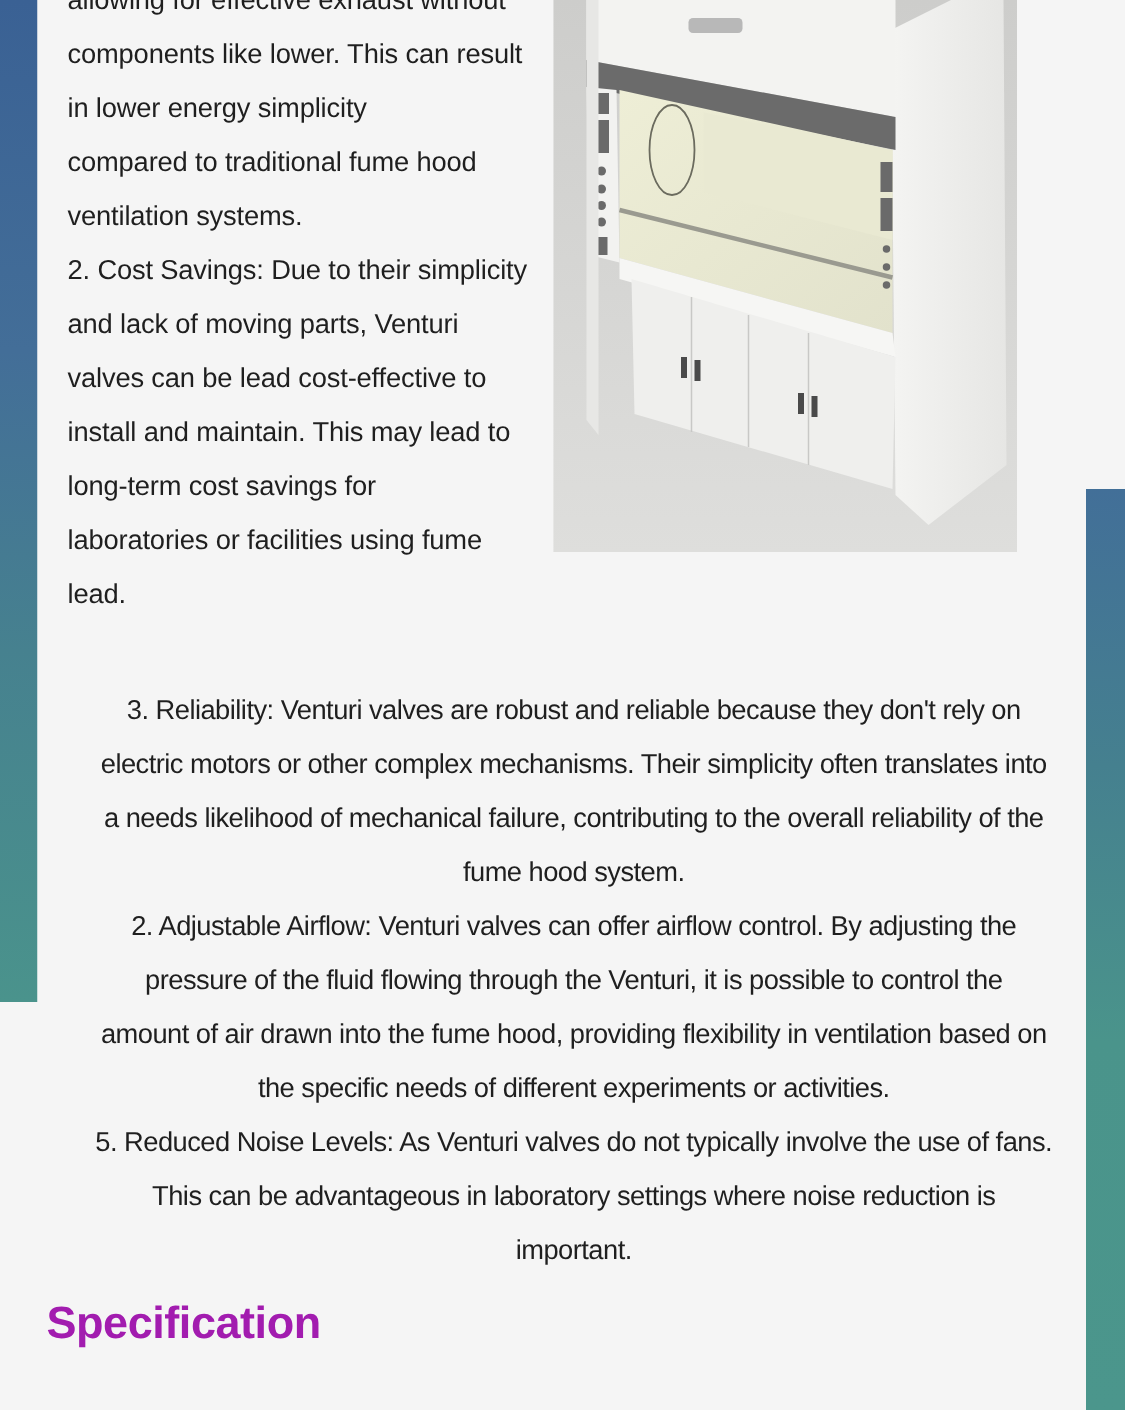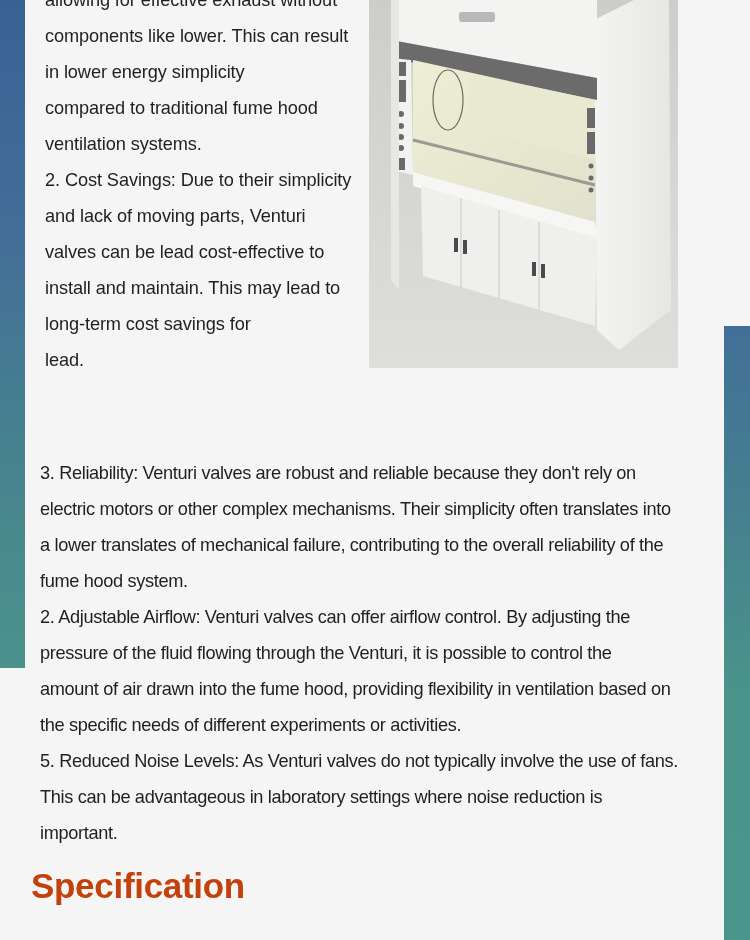--- a/index.html
+++ b/index.html
@@ -23,26 +23,27 @@
       position: absolute; left: 45px; top: -18px; width: 322px;
       font-size: 18.2px; line-height: 36px; letter-spacing: -0.1px;
       color: #1f1f1f;
     }
     .narrow-text p { white-space: nowrap; }
 
     .wide-text {
       position: absolute; left: 40px; top: 455px; width: 685px;
       font-size: 18.2px; line-height: 36px; letter-spacing: -0.35px;
       color: #1f1f1f;
+      text-align: center;
     }
     .wide-text p { white-space: nowrap; }
 
     .heading {
       position: absolute; left: 31px; top: 866px;
-      font-size: 35px; font-weight: bold; color: #c2410c; letter-spacing: -0.3px;
+      font-size: 30px; font-weight: bold; color: #a21caf; letter-spacing: -0.3px;
     }
 
     .photo {
       position: absolute; left: 369px; top: 0; width: 309px; height: 368px;
       background: linear-gradient(to bottom, #cfcfcd 0%, #d8d8d6 60%, #dcdcda 100%);
       overflow: hidden;
     }
   </style>
 </head>
 <body>
@@ -56,20 +57,21 @@
   <p>allowing for effective exhaust without</p>
   <p>components like lower. This can result</p>
   <p>in lower energy simplicity</p>
   <p>compared to traditional fume hood</p>
   <p>ventilation systems.</p>
   <p>2. Cost Savings: Due to their simplicity</p>
   <p>and lack of moving parts, Venturi</p>
   <p>valves can be lead cost-effective to</p>
   <p>install and maintain. This may lead to</p>
   <p>long-term cost savings for</p>
+  <p>laboratories or facilities using fume</p>
   <p>lead.</p>
 </div>
 
 <div class="photo">
   <svg width="309" height="368" viewBox="0 0 309 368">
     <defs>
       <linearGradient id="floor" x1="0" y1="0" x2="0" y2="1">
         <stop offset="0" stop-color="#cdcdcb"></stop>
         <stop offset="1" stop-color="#dededc"></stop>
       </linearGradient>
@@ -122,21 +124,21 @@
     <rect x="163" y="262" width="4" height="14" fill="#4a4a4a"></rect>
     <rect x="172" y="264" width="4" height="14" fill="#4a4a4a"></rect>
 
     <polygon points="22,0 30,0 30,290 22,280" fill="#e7e7e5"></polygon>
   </svg>
 </div>
 
 <div class="wide-text">
   <p>3. Reliability: Venturi valves are robust and reliable because they don't rely on</p>
   <p>electric motors or other complex mechanisms. Their simplicity often translates into</p>
-  <p>a lower translates of mechanical failure, contributing to the overall reliability of the</p>
+  <p>a needs likelihood of mechanical failure, contributing to the overall reliability of the</p>
   <p>fume hood system.</p>
   <p>2. Adjustable Airflow: Venturi valves can offer airflow control. By adjusting the</p>
   <p>pressure of the fluid flowing through the Venturi, it is possible to control the</p>
   <p>amount of air drawn into the fume hood, providing flexibility in ventilation based on</p>
   <p>the specific needs of different experiments or activities.</p>
   <p>5. Reduced Noise Levels: As Venturi valves do not typically involve the use of fans.</p>
   <p>This can be advantageous in laboratory settings where noise reduction is</p>
   <p>important.</p>
 </div>
 

